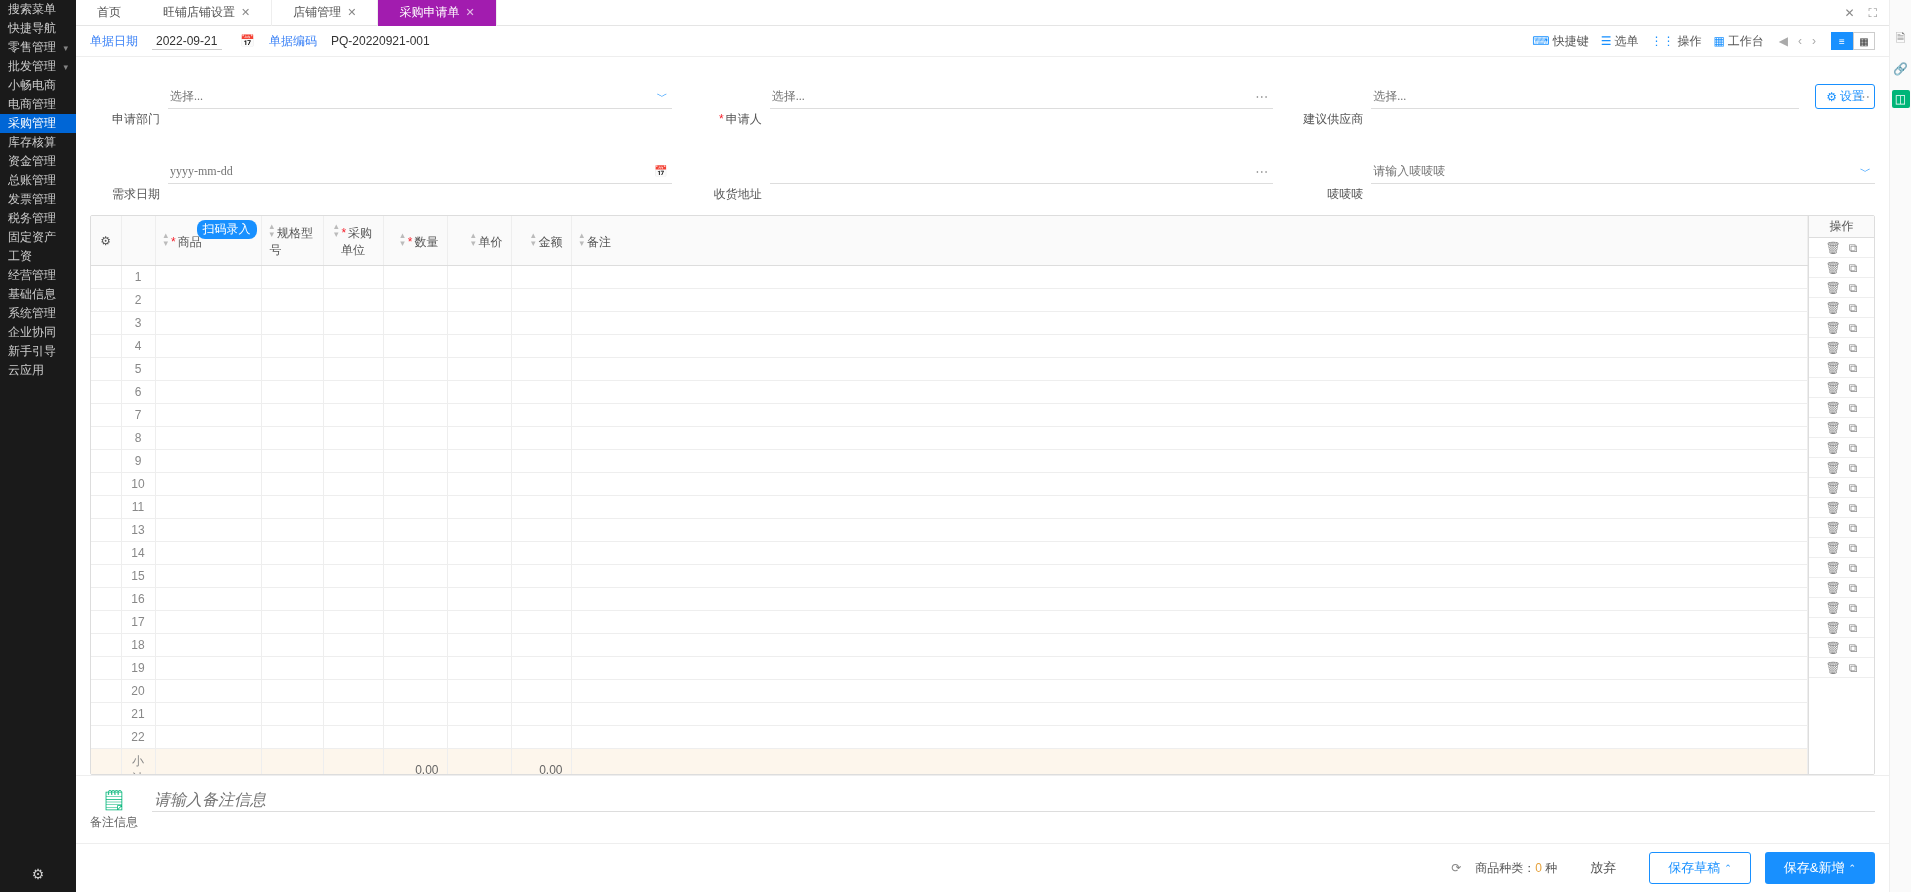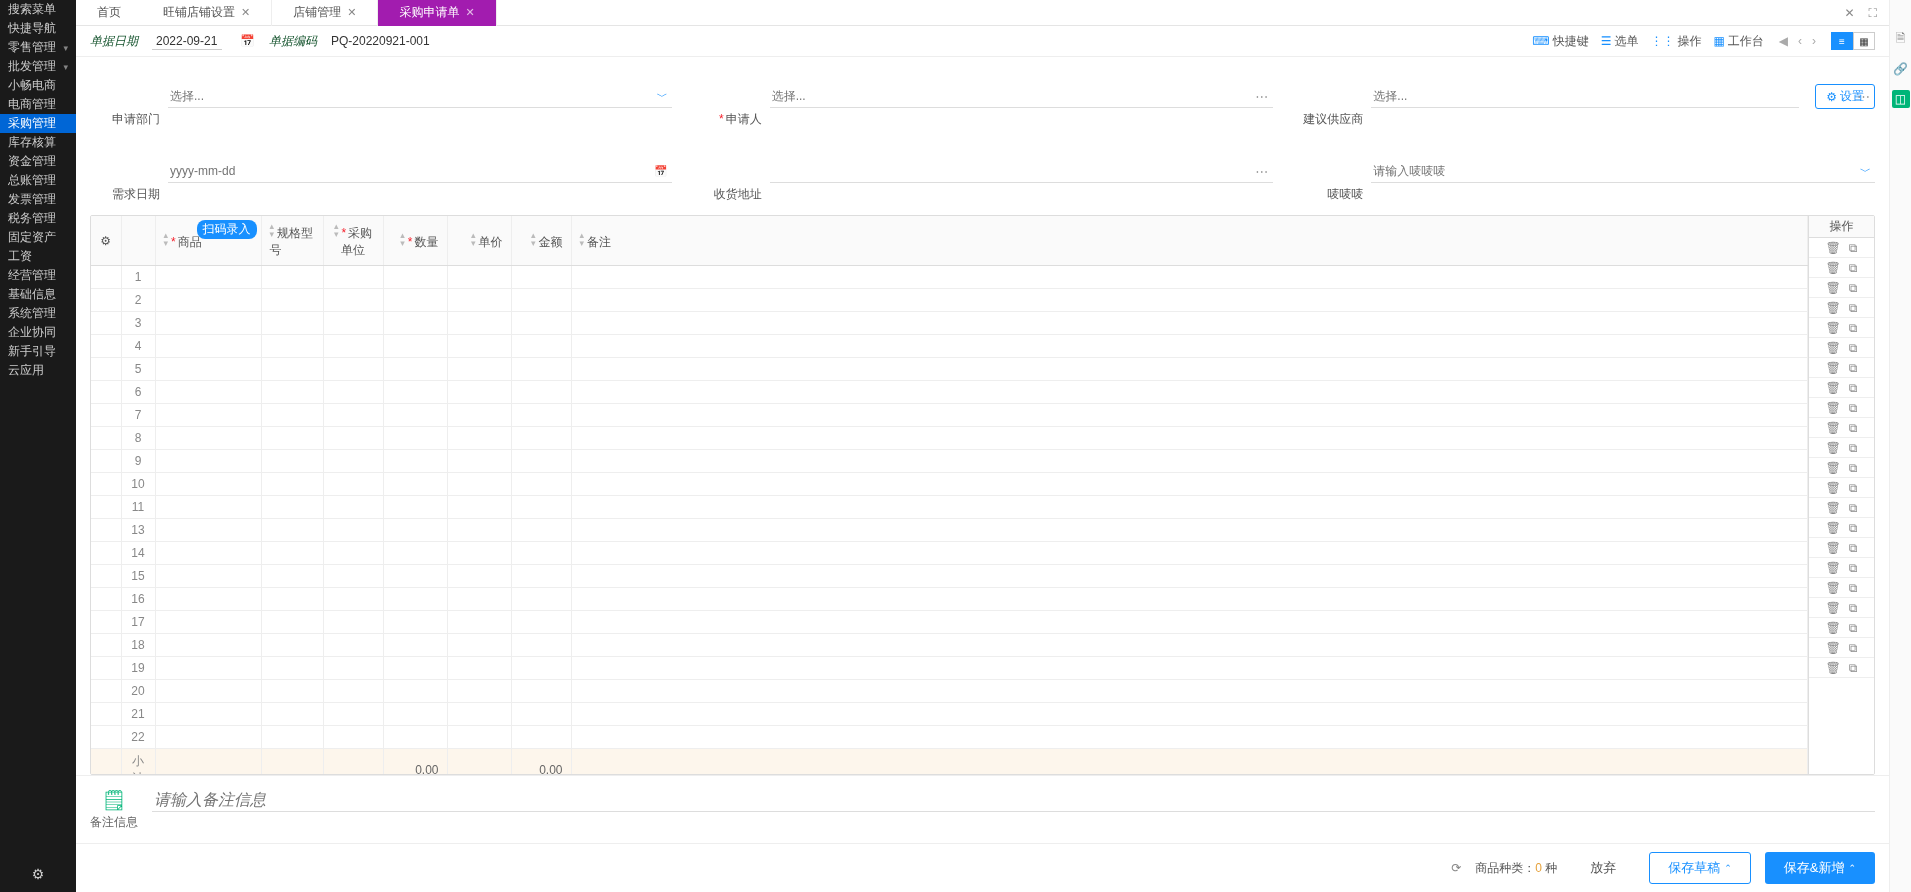--- a/index.html
+++ b/index.html
@@ -21,38 +21,38 @@
     .tab { padding: 0 21px; height: 26px; display: flex; align-items: center; gap: 6px; cursor: pointer; font-size: 12px; color: #555; border-right: 1px solid #eee; }
     .tab.home { border-right: none; }
     .tab.active { background: #a21caf; color: #fff; }
     .tab .close { font-size: 11px; opacity: 0.7; }
     .tabs-right { margin-left: auto; display: flex; align-items: center; gap: 6px; padding-right: 8px; }
     .tabs-right .icon-btn { cursor: pointer; font-size: 12px; color: #888; padding: 2px 4px; }
     
     
     .toolbar { display: flex; align-items: center; padding: 6px 14px; border-bottom: 1px solid #eee; font-size: 12px; }
     .toolbar-left { display: flex; align-items: center; gap: 14px; }
-    .toolbar-left .lbl { color: #14532d; font-style: italic; }
+    .toolbar-left .lbl { color: #3b82f6; }
     .toolbar-left .val { color: #333; border-bottom: 1px solid #ccc; padding: 1px 4px; min-width: 70px; display: inline-block; }
     .cal-icon { color: #1890ff; cursor: pointer; margin-left: 4px; }
     .toolbar-right { margin-left: auto; display: flex; align-items: center; gap: 12px; }
     .tool-link { color: #555; cursor: pointer; display: flex; align-items: center; gap: 3px; }
     .tool-link .ti { color: #1890ff; }
     .nav-arrows { display: flex; align-items: center; gap: 4px; color: #aaa; }
     .nav-arrows span { cursor: pointer; padding: 0 3px; }
     .view-toggle { display: flex; }
     .view-btn { width: 22px; height: 18px; border: 1px solid #ccc; display: flex; align-items: center; justify-content: center; cursor: pointer; font-size: 10px; background: #fff; }
     .view-btn.active { background: #1890ff; color: #fff; border-color: #1890ff; }
     
     
     .form-row { display: flex; padding: 8px 14px 4px; gap: 20px; }
     .form-group { flex: 1; display: flex; align-items: center; gap: 8px; position: relative; }
     .form-group .flbl { width: 70px; text-align: right; color: #555; margin-top: 46px; }
     .form-group .req::before { content: "*"; color: #f5222d; margin-right: 2px; }
-    .form-group .finput { flex: 1; border: none; border-bottom: 1px solid #ddd; padding: 4px 2px; font-size: 12px; color: #b91c1c; background: transparent; }
+    .form-group .finput { flex: 1; border: none; border-bottom: 1px solid #ddd; padding: 4px 2px; font-size: 12px; color: #b91c1c; background: transparent; font-family: Liberation Serif, serif; }
     .form-group .dd-icon { position: absolute; right: 4px; color: #1890ff; cursor: pointer; font-size: 11px; }
     .form-group .more-icon { position: absolute; right: 4px; color: #888; cursor: pointer; font-size: 13px; letter-spacing: 1px; }
     .settings-btn { border: 1px solid #1890ff; color: #1890ff; background: #fff; padding: 3px 10px; border-radius: 3px; cursor: pointer; font-size: 12px; display: flex; align-items: center; gap: 3px; margin-left: 8px; }
     
     
     .table-wrap { flex: 1; padding: 8px 14px 0; display: flex; flex-direction: column; overflow: hidden; }
     .tbl { display: flex; border: 1px solid #ddd; border-radius: 2px; flex: 1; overflow: hidden; }
     .tbl-main { flex: 1; overflow: auto; }
     .tbl-fixed-right { width: 66px; border-left: 1px solid #ddd; background: #fff; }
     table { border-collapse: collapse; width: 100%; }

